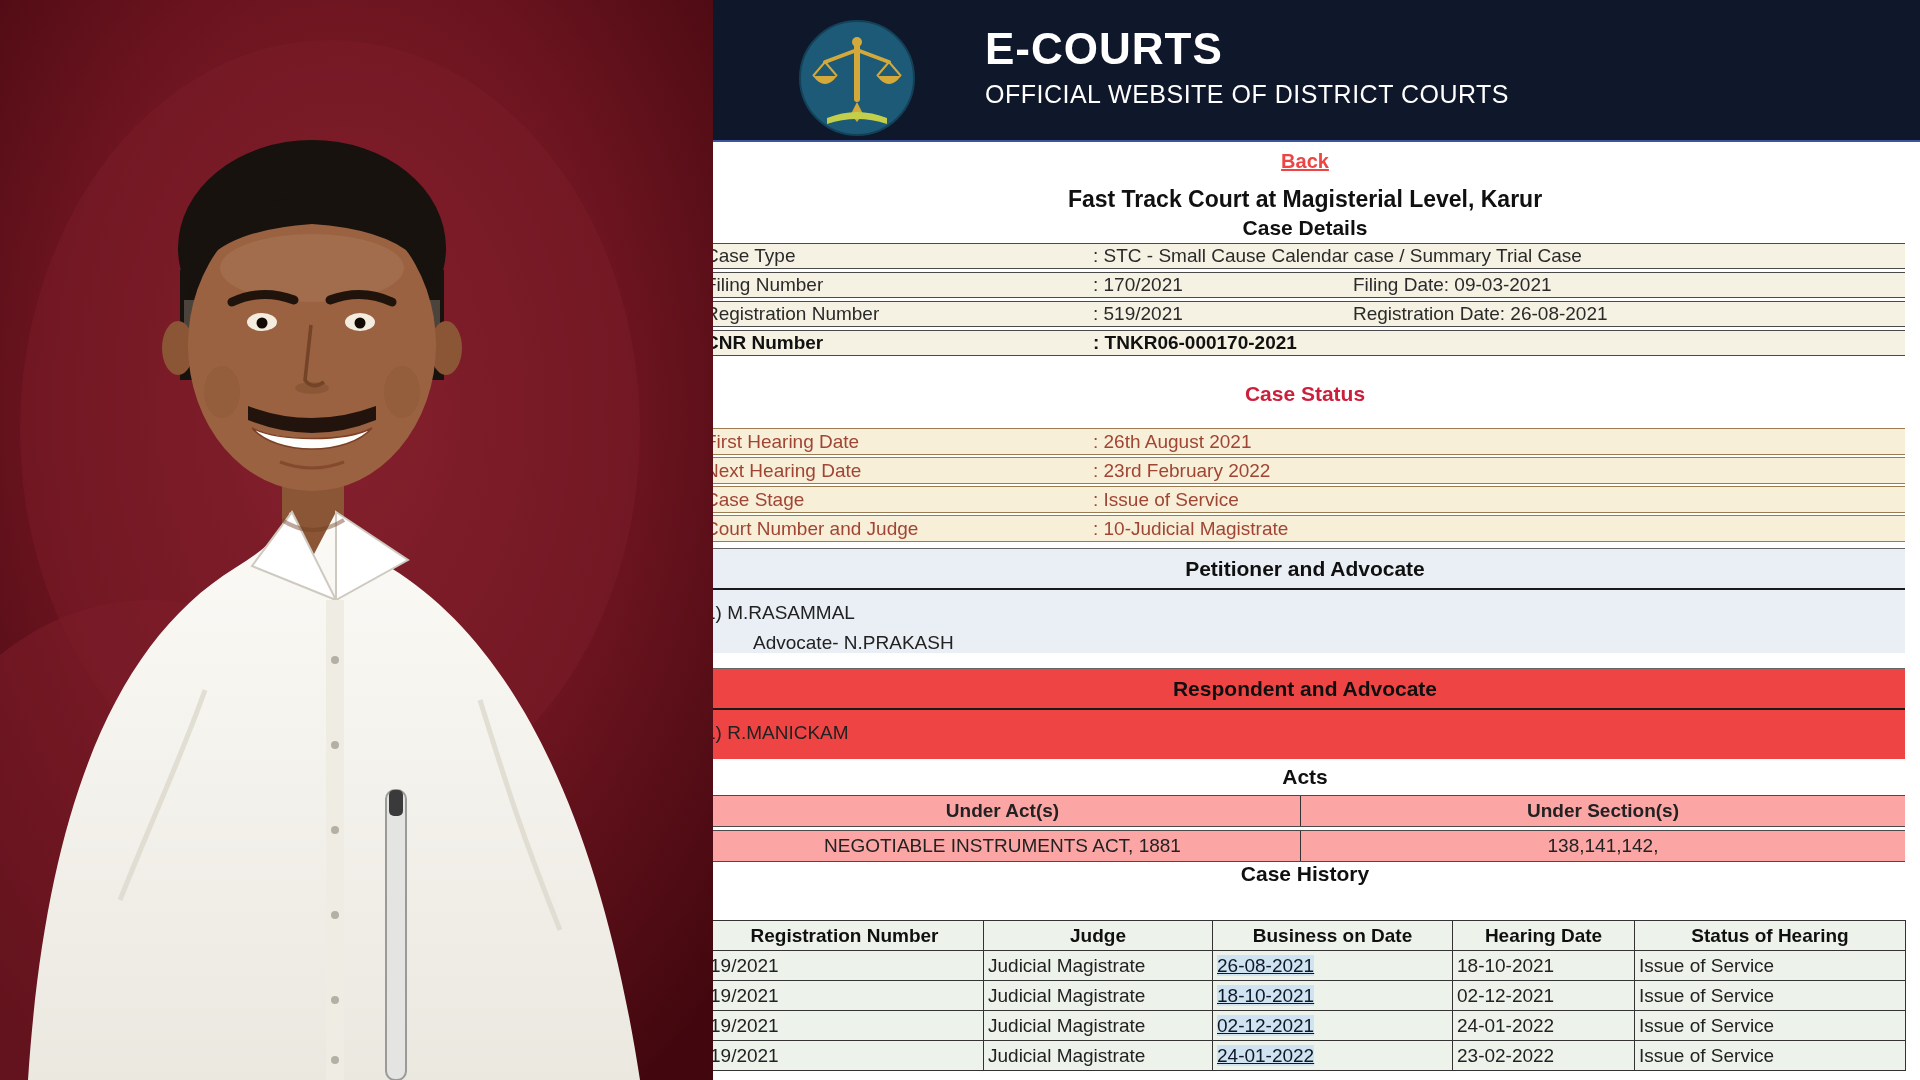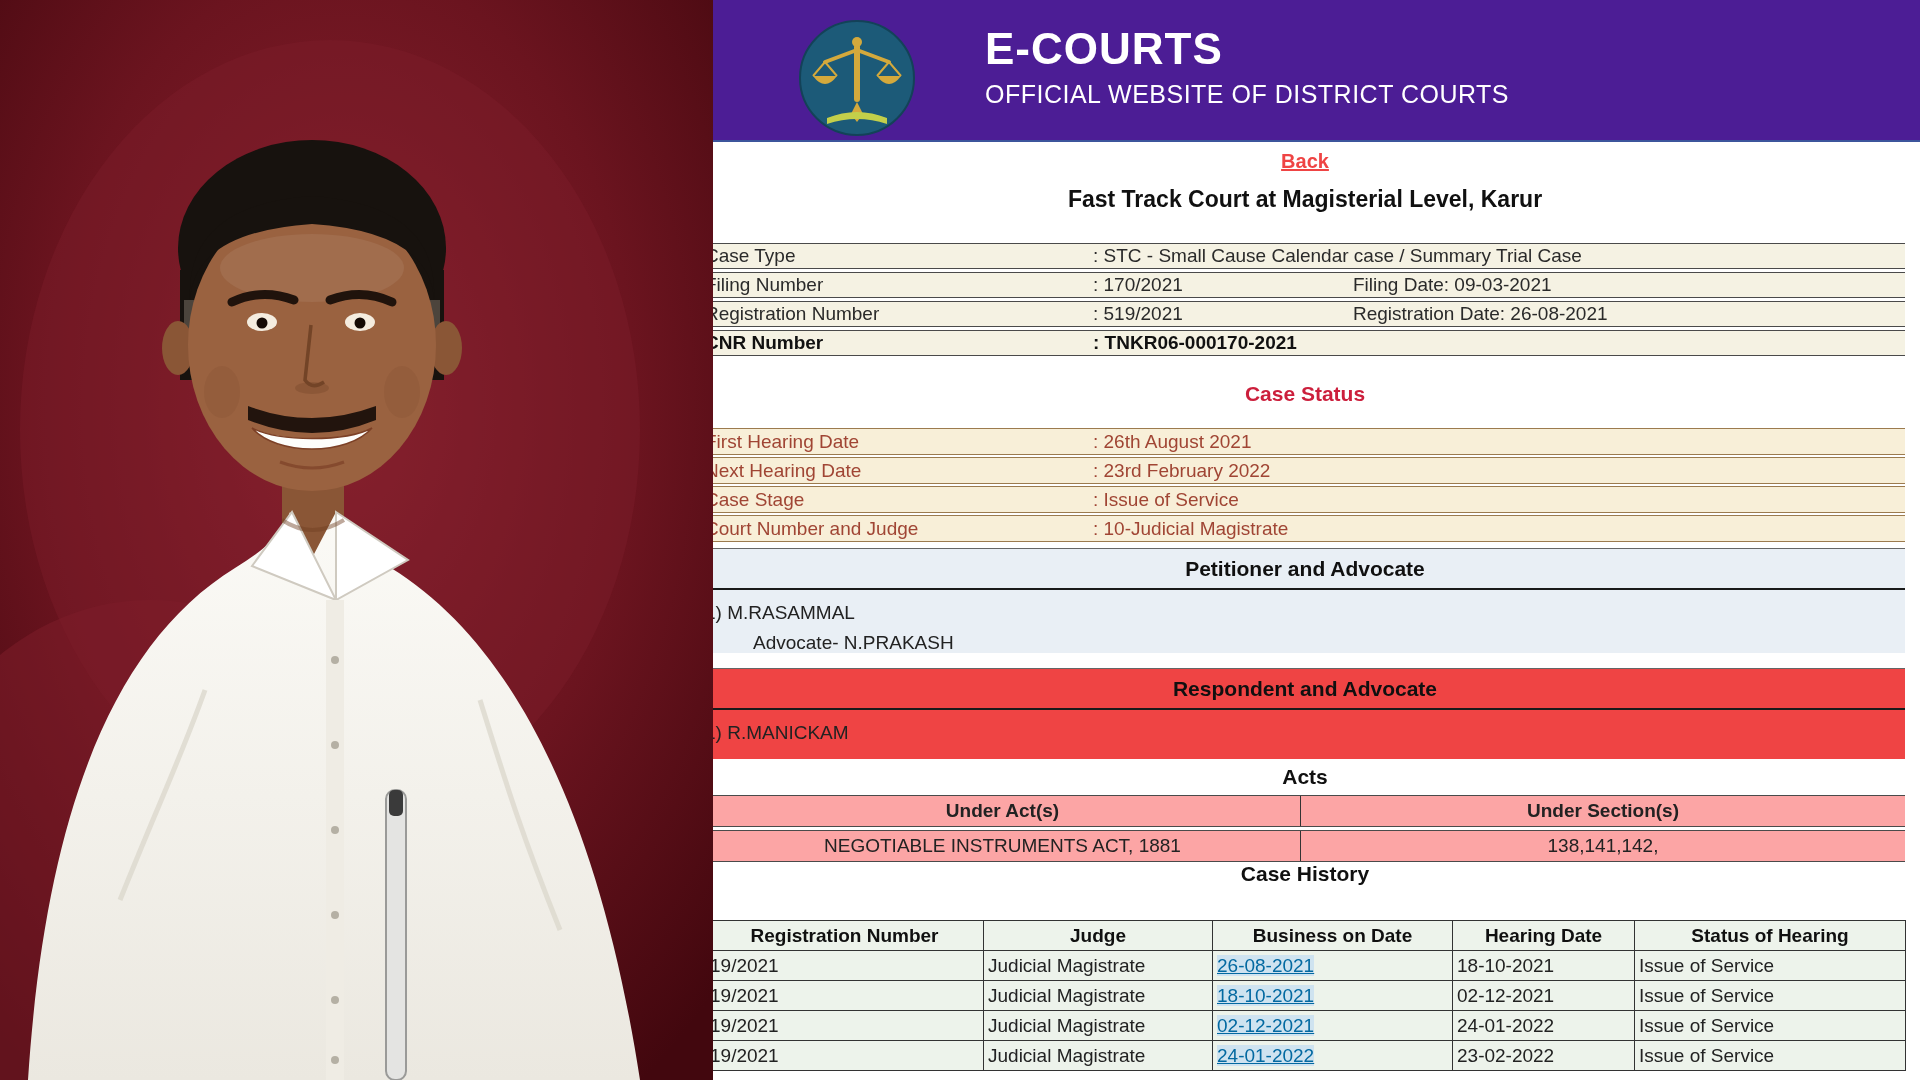--- a/index.html
+++ b/index.html
@@ -5,21 +5,21 @@
   html,body{margin:0;padding:0;}
   body{width:1920px;height:1080px;overflow:hidden;font-family:"Liberation Sans",sans-serif;background:#fff;}
   .stage{position:relative;width:1920px;height:1080px;overflow:hidden;background:#fff;}
 
   
   .photo{position:absolute;left:0;top:0;width:713px;height:1080px;overflow:hidden;}
 
   
   .panel{position:absolute;left:713px;top:0;width:1207px;height:1080px;background:#fff;overflow:hidden;color:#222;}
 
-  .hdr{position:absolute;left:0;top:0;width:1207px;height:140px;background:#4c1d95;border-bottom:2px solid #3c559c;}
+  .hdr{position:absolute;left:0;top:0;width:1207px;height:140px;background:#0f172a;border-bottom:2px solid #3c559c;}
   .hdr .logo{position:absolute;left:84px;top:18px;width:120px;height:120px;}
   .hdr .titles{position:absolute;left:272px;top:24px;color:#fff;}
   .hdr .t1{font-size:44px;font-weight:bold;letter-spacing:1px;}
   .hdr .t2{font-size:25px;margin-top:6px;letter-spacing:.5px;}
 
   .backrow{position:absolute;top:150px;left:-8px;width:1200px;text-align:center;}
   .backrow a{color:#ef4444;font-size:20px;font-weight:bold;text-decoration:underline;cursor:pointer;}
 
   .courttitle{position:absolute;top:186px;left:-8px;width:1200px;text-align:center;font-size:23px;font-weight:bold;color:#101010;}
   .cdhead{position:absolute;top:216px;left:-8px;width:1200px;text-align:center;font-size:21px;font-weight:bold;color:#101010;}
@@ -49,21 +49,21 @@
   .acts .arow{display:flex;height:30px;line-height:30px;background:#fca5a5;border-top:1px solid #4a4a4a;border-bottom:1px solid #4a4a4a;font-size:19px;}
   .acts .arow.h{font-weight:bold;margin-bottom:3px;}
   .acts .c1{width:595px;text-align:center;border-right:1px solid #333;}
   .acts .c2{flex:1;text-align:center;}
 
   .chhead{position:absolute;top:862px;left:-8px;width:1200px;text-align:center;font-size:21px;font-weight:bold;color:#101010;}
   .ch{position:absolute;top:920px;left:-8px;width:1200px;border-collapse:collapse;table-layout:fixed;background:#edf3eb;font-size:19px;}
   .ch th,.ch td{border:1px solid #333;height:29px;padding:0 4px;overflow:hidden;white-space:nowrap;}
   .ch th{font-weight:bold;text-align:center;color:#101010;}
   .ch td{color:#222;text-align:left;}
-  .ch a.dlink{color:#0369a1;text-decoration:underline;background:#cfe3f0;cursor:pointer;}
+  .ch a.dlink{color:#0f172a;text-decoration:underline;background:#cfe3f0;cursor:pointer;}
 </style>
 </head>
 <body>
 
 <div class="stage">
 
   <div class="photo">
     <svg width="713" height="1080" viewBox="0 0 713 1080">
       <defs>
         <radialGradient id="bgG" cx="48%" cy="38%" r="75%">
@@ -149,20 +149,21 @@
         <div class="t1">E-COURTS</div>
         <div class="t2">OFFICIAL WEBSITE OF DISTRICT COURTS</div>
       </div>
     </div>
 
     <div class="backrow">
       <a>Back</a>
     </div>
 
     <div class="courttitle">Fast Track Court at Magisterial Level, Karur</div>
+    <div class="cdhead">Case Details</div>
 
     <div class="cd">
       <div class="row">
         <span class="lab">Case Type</span>
         <span class="val">: STC - Small Cause Calendar case / Summary Trial Case</span>
       </div>
       <div class="row">
         <span class="lab">Filing Number</span>
         <span class="val">: 170/2021</span>
         <span class="ext">Filing Date: 09-03-2021</span>

